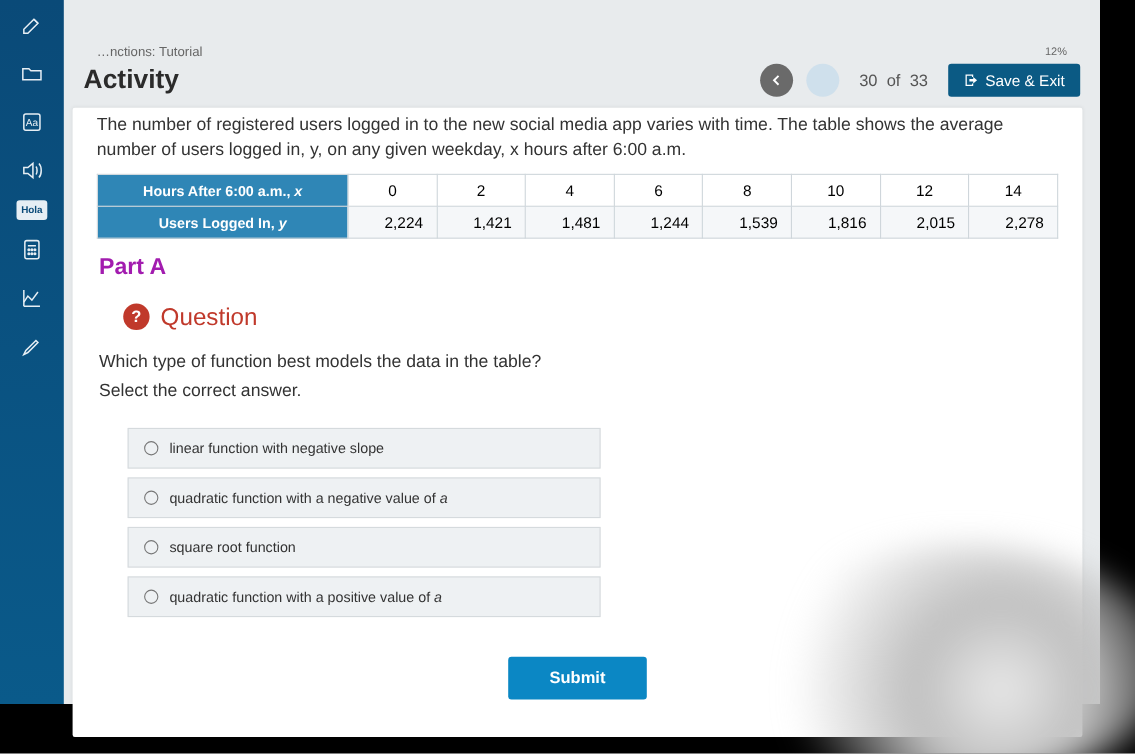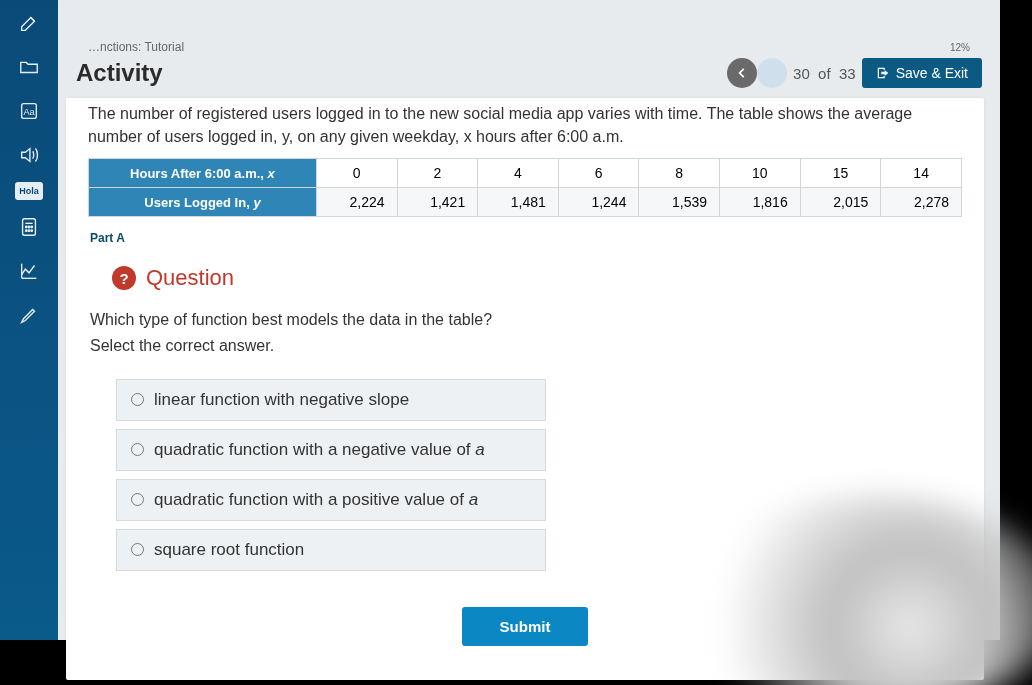--- a/index.html
+++ b/index.html
@@ -7,43 +7,43 @@
     .screen { position:absolute; top:0; left:0; width:1000px; height:640px; background:#e8ebed; display:flex; }
     .sidebar { width:58px; background:linear-gradient(180deg,#0a4a78,#0a5a8a); padding-top:6px; display:flex; flex-direction:column; align-items:center; gap:10px; }
     .side-ico { width:34px; height:34px; border-radius:4px; display:flex; align-items:center; justify-content:center; color:#dfe8ee; cursor:pointer; }
     .side-ico svg { width:22px; height:22px; stroke:#e6eef4; fill:none; stroke-width:1.5; }
     .side-ico.badge { font-size:9px; color:#0a4a78; background:#e6eef4; height:18px; border-radius:3px; width:auto; padding:0 4px; font-weight:600;}
     .main { flex:1; padding:0; display:flex; flex-direction:column; }
     .topstrip { height:16px; display:flex; align-items:center; padding:0 30px;margin-top:40px; }
     .topstrip .crumb { font-size:12px; color:#666; }
     .topstrip .spacer{flex:1;}
     .batt { font-size:10px; color:#666; }
-    .header { display:flex; align-items:center; padding:4px 18px 10px 18px; }
+    .header { display:flex; align-items:center; padding:4px 18px 10px 18px; gap:12px; }
     .title { font-size:24px; font-weight:600; color:#2b2b2b; }
     .header .spacer { flex:1; }
     .circle-btn { width:30px; height:30px; border-radius:50%; display:flex; align-items:center; justify-content:center; cursor:pointer; }
     .circle-btn.back { background:#6a6a6a; color:#fff; }
     .circle-btn.fwd  { background:#cfe0ec; }
     .pager { font-size:15px; color:#555; margin:0 6px; }
     .save-exit { background:#0b5a84; color:#fff; padding:7px 14px; border-radius:3px; font-size:14px; display:flex; align-items:center; gap:6px; cursor:pointer;}
     .save-exit svg{width:14px;height:14px;fill:#fff;}
     .content { background:#fff; margin:0 16px 16px 8px; border-radius:2px; padding:4px 22px 34px 22px; box-shadow:0 0 4px rgba(0,0,0,0.06);}
     .intro { font-size:16px; color:#333; line-height:1.45; margin:0 0 10px 0; }
     table.data { border-collapse:collapse; font-size:14px; width:100%; max-width:880px; margin-bottom:14px;}
     table.data td, table.data th { border:1px solid #cfd6db; text-align:center; padding:6px 12px; }
     table.data th { background:#2f86b6; color:#fff; font-weight:600; font-size:13px; font-style:normal; text-align:center;}
     table.data th .v{font-style:italic;}
     table.data tr:nth-child(2) td{ background:#f5f7f9;text-align:right;}
-    .part { font-size:12px; font-weight:700; color:#0c4a6e; margin:8px 0 20px 2px;}
+    .part { font-size:21px; font-weight:700; color:#a21caf; margin:8px 0 20px 2px;}
     .qrow { display:flex; align-items:center; gap:10px; margin-left:24px; margin-bottom:16px;}
     .qmark { width:24px; height:24px; border-radius:50%; background:#c0392b; color:#fff; font-weight:700; display:flex; align-items:center; justify-content:center; font-size:15px;}
     .qlabel { color:#c0392b; font-size:22px; font-weight:400;}
     .prompt { font-size:16px; color:#333; margin-left:2px; line-height:1.6; margin-bottom:20px;}
     .options { margin-left:28px; width:430px; display:flex; flex-direction:column; gap:8px; margin-bottom:36px;}
-    .opt { background:#eef1f3; border:1px solid #d5dadd; padding:10px 14px; font-size:17px; color:#333; display:flex; align-items:center; gap:10px; cursor:pointer;}
+    .opt { background:#eef1f3; border:1px solid #d5dadd; padding:10px 14px; font-size:13px; color:#333; display:flex; align-items:center; gap:10px; cursor:pointer;}
     .radio { width:13px;height:13px;border:1.5px solid #777;border-radius:50%; flex:0 0 auto;}
     .opt .ital{font-style:italic;}
     .submit-row{ display:flex; justify-content:center;}
     .submit{ background:#0b87c4; color:#fff; border:none; padding:11px 38px; font-size:15px; font-weight:600; border-radius:3px; cursor:pointer;}
     .blur { position:absolute; right:-30px; bottom:-30px; width:380px; height:220px; background:radial-gradient(circle at 60% 60%, #e9e9e9 0%, #bfbfbf 30%, rgba(0,0,0,0) 72%); filter:blur(14px); border-radius:50%; }
   </style>
 </head>
 <body>
 
 <div class="screen">
@@ -136,21 +136,21 @@
       <table class="data">
         <tbody>
             <tr>
           <th><span>Hours After 6:00 a.m., </span><span class="v">x</span></th>
           <td>0</td>
           <td>2</td>
           <td>4</td>
           <td>6</td>
           <td>8</td>
           <td>10</td>
-          <td>15</td>
+          <td>12</td>
           <td>14</td>
         </tr>
         <tr>
           <th><span>Users Logged In, </span><span class="v">y</span></th>
           <td>2,224</td>
           <td>1,421</td>
           <td>1,481</td>
           <td>1,244</td>
           <td>1,539</td>
           <td>1,816</td>
@@ -176,25 +176,25 @@
         <label class="opt">
             <span class="radio"></span>
             <span><span>linear function with negative slope</span><span class="ital"></span></span>
           </label>
         <label class="opt">
             <span class="radio"></span>
             <span><span>quadratic function with a negative value of </span><span class="ital">a</span></span>
           </label>
         <label class="opt">
             <span class="radio"></span>
+            <span><span>square root function</span><span class="ital"></span></span>
+          </label>
+        <label class="opt">
+            <span class="radio"></span>
             <span><span>quadratic function with a positive value of </span><span class="ital">a</span></span>
-          </label>
-        <label class="opt">
-            <span class="radio"></span>
-            <span><span>square root function</span><span class="ital"></span></span>
           </label>
       </div>
 
       <div class="submit-row">
         <button class="submit">Submit</button>
       </div>
     </div>
   </div>
 </div>
 

